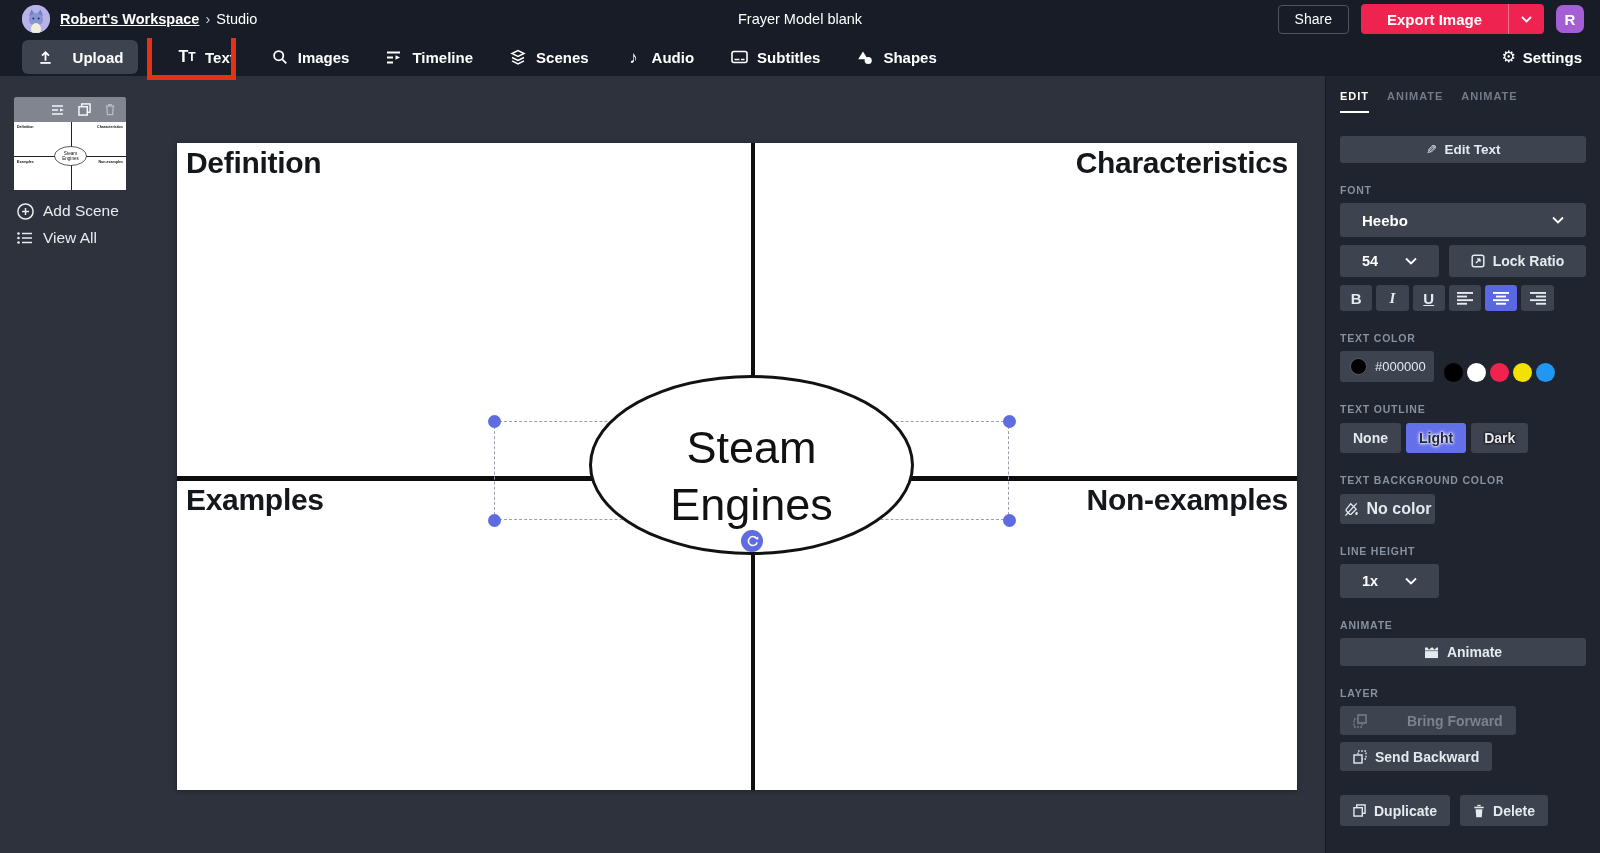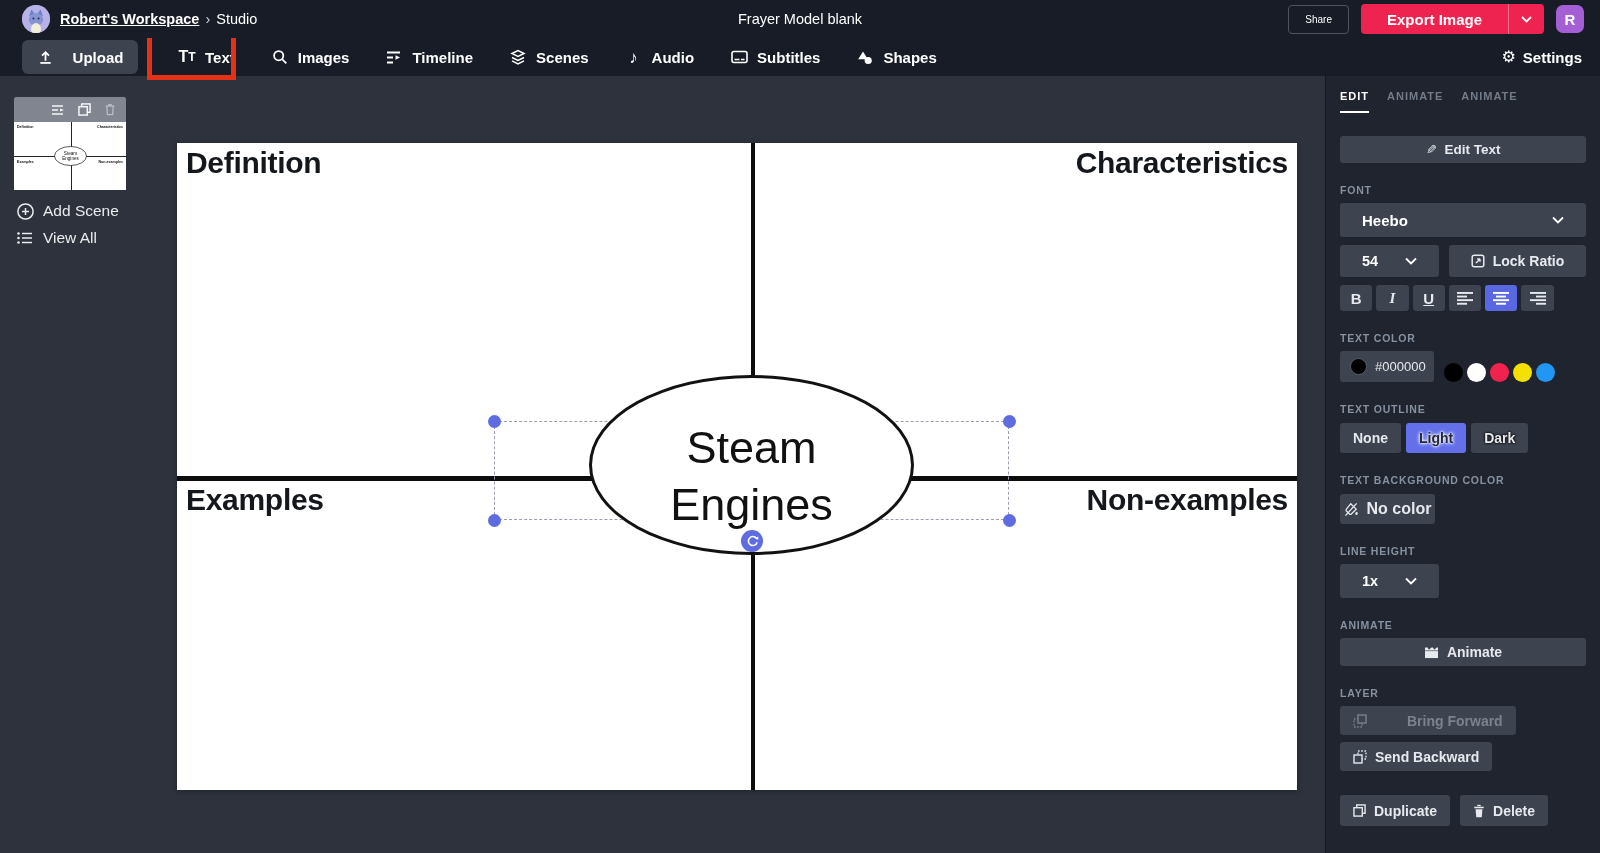--- a/index.html
+++ b/index.html
@@ -13,21 +13,21 @@
   .tb-left { display:flex; align-items:center; gap:10px; padding-left:22px; }
   .ws-avatar { width:28px; height:28px; border-radius:50%; background:#b7b2e8;
     overflow:hidden; flex:0 0 auto; }
   .crumb { color:#fff; font-size:14.5px; }
   .crumb-link { font-weight:600; text-decoration:underline; cursor:pointer; }
   .crumb-sep { color:#cfd4dc; margin:0 2px; }
   .tb-title { position:absolute; left:50%; top:0; transform:translateX(-50%);
     height:38px; line-height:38px; color:#fff; font-size:14.5px; }
   .tb-right { margin-left:auto; display:flex; align-items:center; gap:12px; padding-right:16px; }
   .share-btn { height:29px; padding:0 16px; background:transparent; color:#fff;
-    border:1px solid #4c5362; border-radius:4px; font-size:10px; cursor:pointer;
+    border:1px solid #4c5362; border-radius:4px; font-size:14px; cursor:pointer;
     font-family:inherit; }
   .export-btn { height:30px; display:flex; align-items:stretch; background:var(--accent-red);
     border-radius:4px; color:#fff; cursor:pointer; }
   .export-main { display:flex; align-items:center; padding:0 26px; font-size:15px; font-weight:700; }
   .export-caret { display:flex; align-items:center; padding:0 12px;
     border-left:1px solid rgba(255,255,255,.35); }
   .user-avatar { width:28px; height:28px; border-radius:7px; background:var(--avatar-purple);
     color:#fff; font-weight:700; font-size:15px; display:flex; align-items:center;
     justify-content:center; cursor:pointer; }
 

